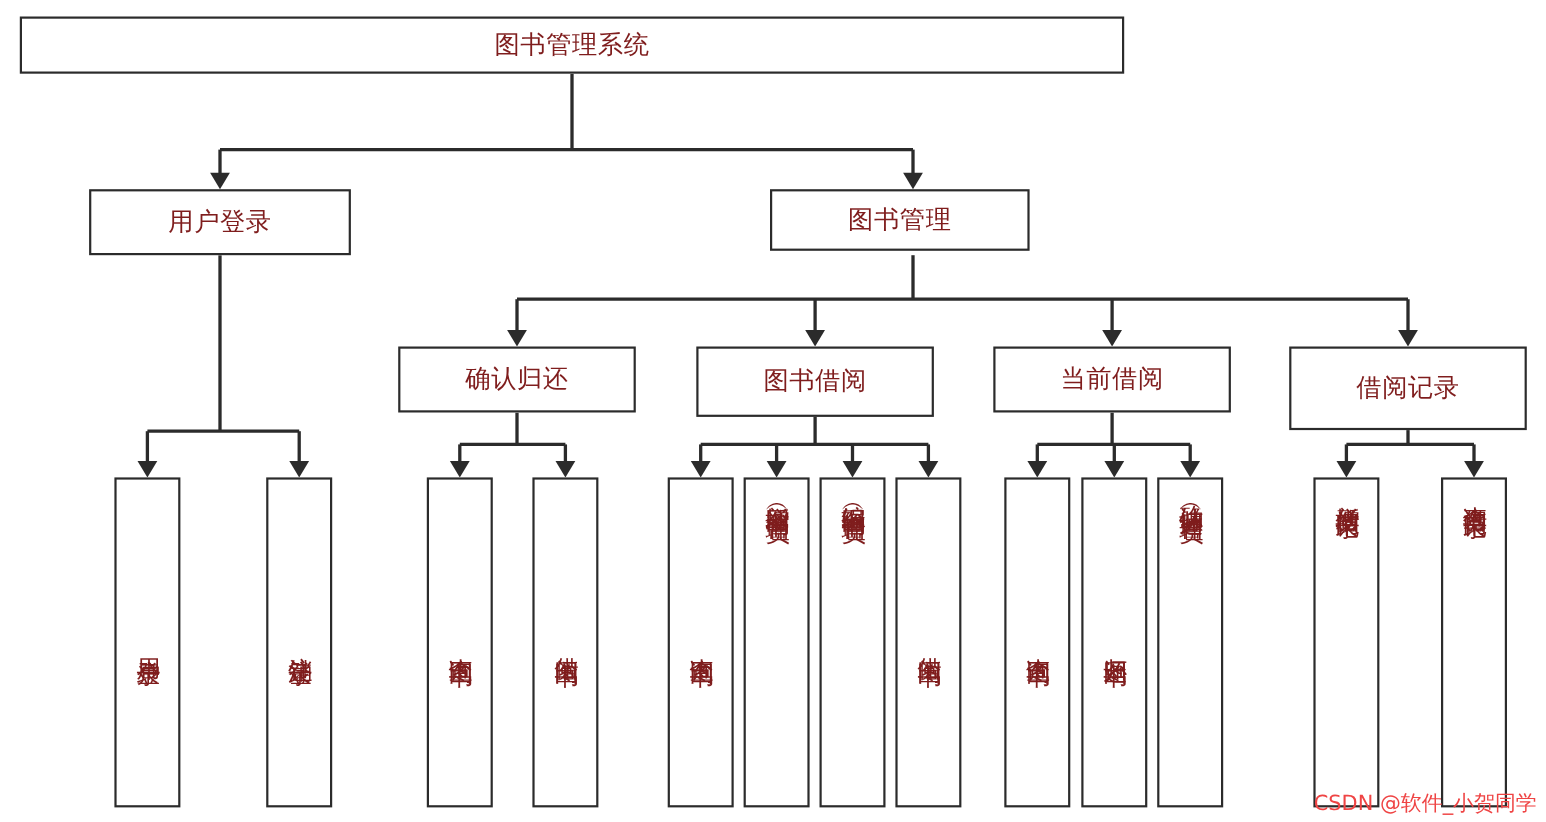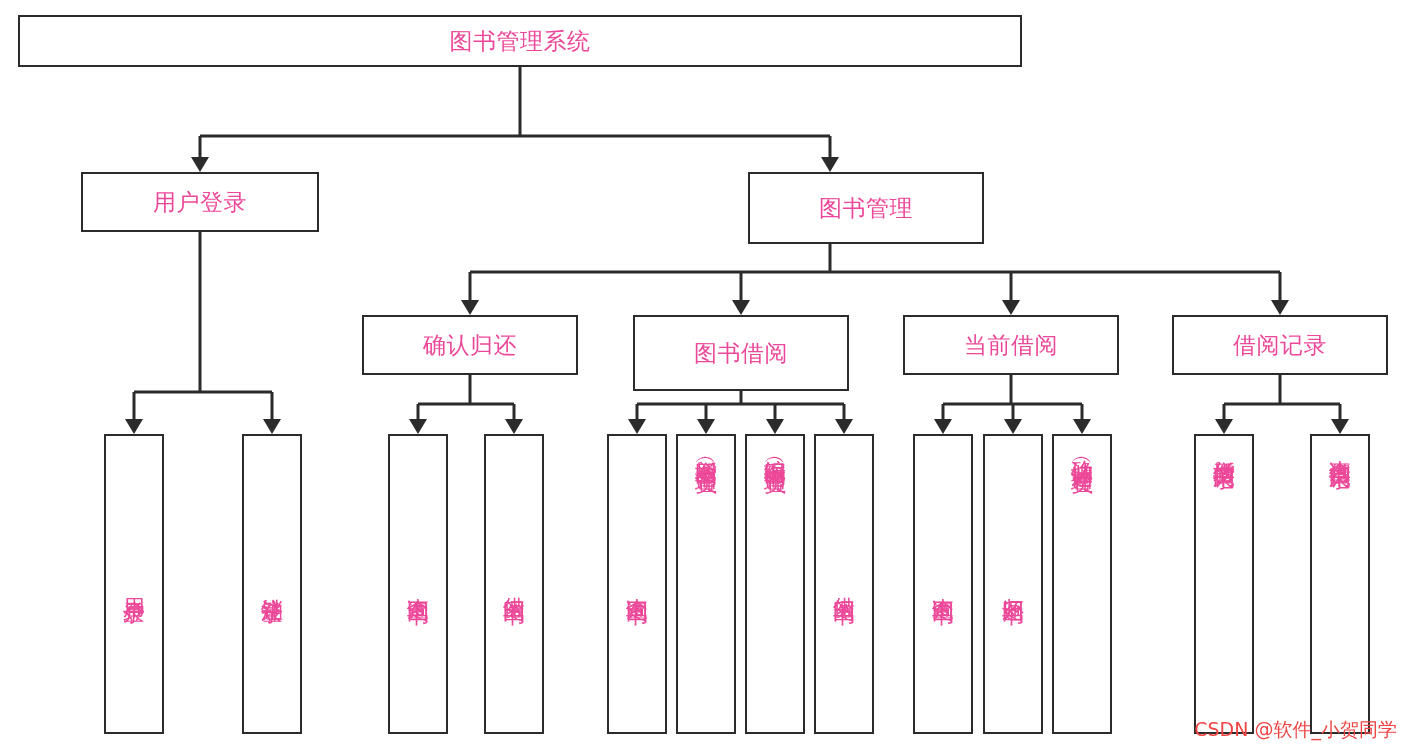--- a/index.html
+++ b/index.html
@@ -33,21 +33,21 @@
     display: flex;
     align-items: center;
     justify-content: center;
     color: #333333;
     z-index: 2;
   }
   .node .label {
     display: block;
     text-align: center;
     line-height: 1.08;
-    color: #ec4899;
+    color: #7f1d1d;
   }
   .node.horiz .label {
     font-size: 23px;
     letter-spacing: 0.5px;
     white-space: nowrap;
   }
   .node.vert {
     align-items: flex-start;
     justify-content: center;
     padding-top: 6px;
@@ -135,34 +135,34 @@
       <polygon points="1331,419 1349,419 1340,434" fill="#2b2b2b"></polygon>
     </svg>
 
   <div class="node horiz" style="left: 18px; top: 15px; width: 1004px; height: 52px;">
     <span class="label">图书管理系统</span>
   </div>
 
   <div class="node horiz" style="left: 81px; top: 172px; width: 238px; height: 60px;">
     <span class="label">用户登录</span>
   </div>
-  <div class="node horiz" style="left: 748px; top: 172px; width: 236px; height: 72px;">
+  <div class="node horiz" style="left: 700px; top: 172px; width: 236px; height: 56px;">
     <span class="label">图书管理</span>
   </div>
 
   <div class="node horiz" style="left: 362px; top: 315px; width: 216px; height: 60px;">
     <span class="label">确认归还</span>
   </div>
-  <div class="node horiz" style="left: 633px; top: 315px; width: 216px; height: 76px;">
+  <div class="node horiz" style="left: 633px; top: 315px; width: 216px; height: 64px;">
     <span class="label">图书借阅</span>
   </div>
   <div class="node horiz" style="left: 903px; top: 315px; width: 216px; height: 60px;">
     <span class="label">当前借阅</span>
   </div>
-  <div class="node horiz" style="left: 1172px; top: 315px; width: 216px; height: 60px;">
+  <div class="node horiz" style="left: 1172px; top: 315px; width: 216px; height: 76px;">
     <span class="label">借阅记录</span>
   </div>
 
   <div class="node vert pad-mid" style="left: 104px; top: 434px; width: 60px; height: 300px;">
     <span class="label">用户登录</span>
   </div>
   <div class="node vert pad-mid" style="left: 242px; top: 434px; width: 60px; height: 300px;">
     <span class="label">注销登录</span>
   </div>
   <div class="node vert pad-mid" style="left: 388px; top: 434px; width: 60px; height: 300px;">

